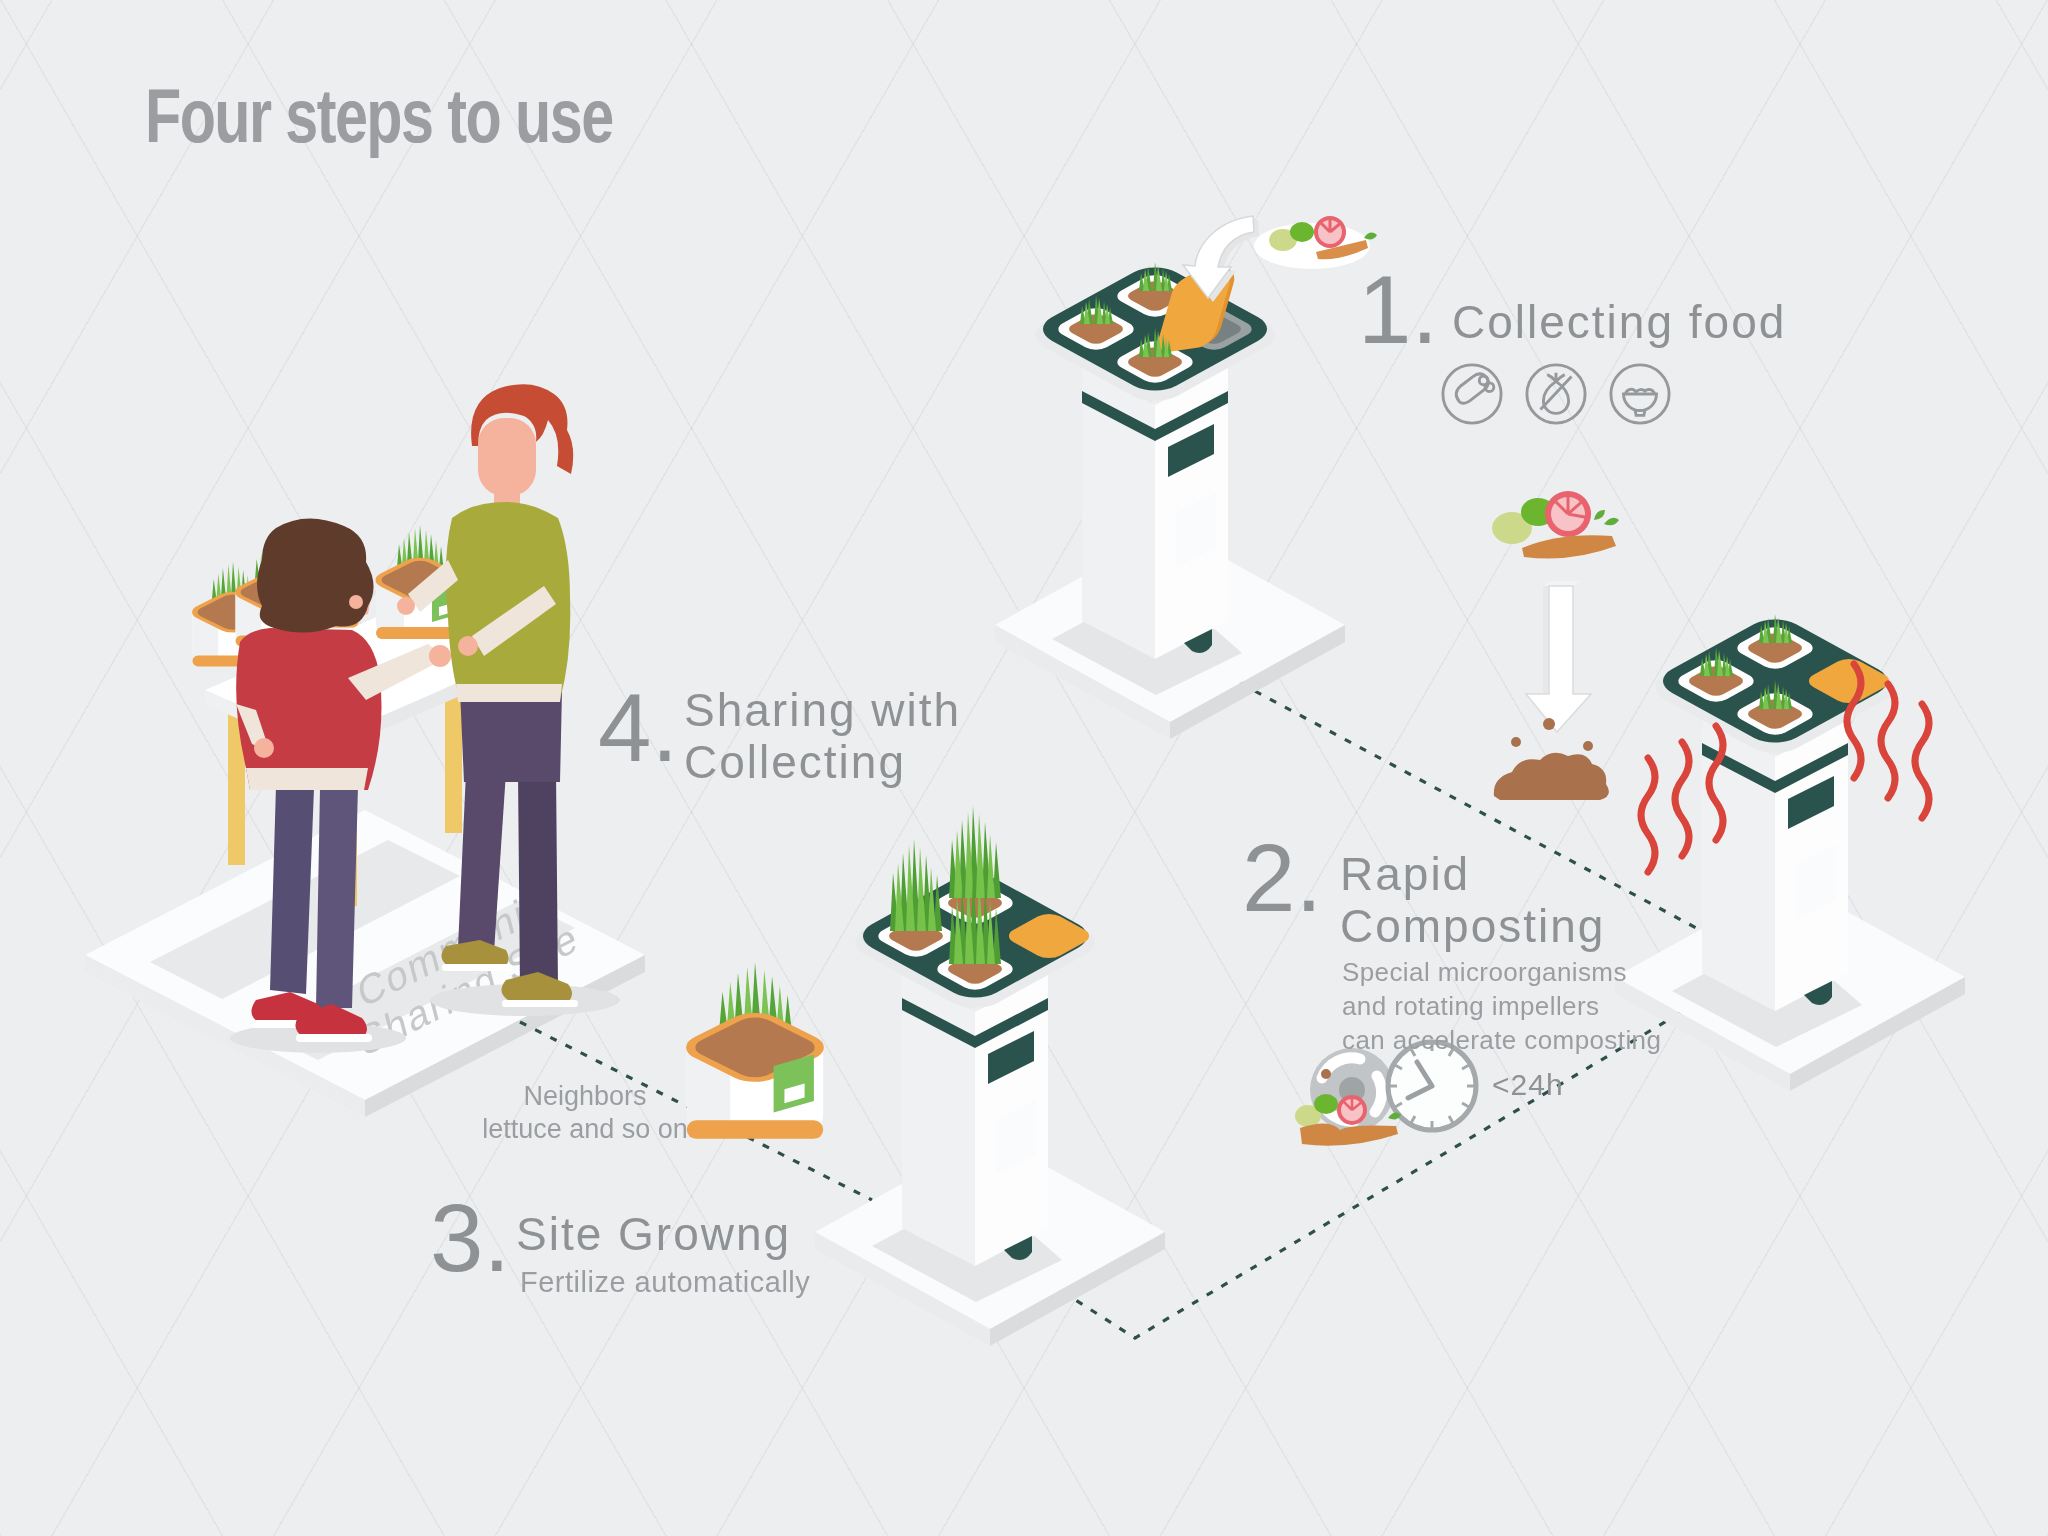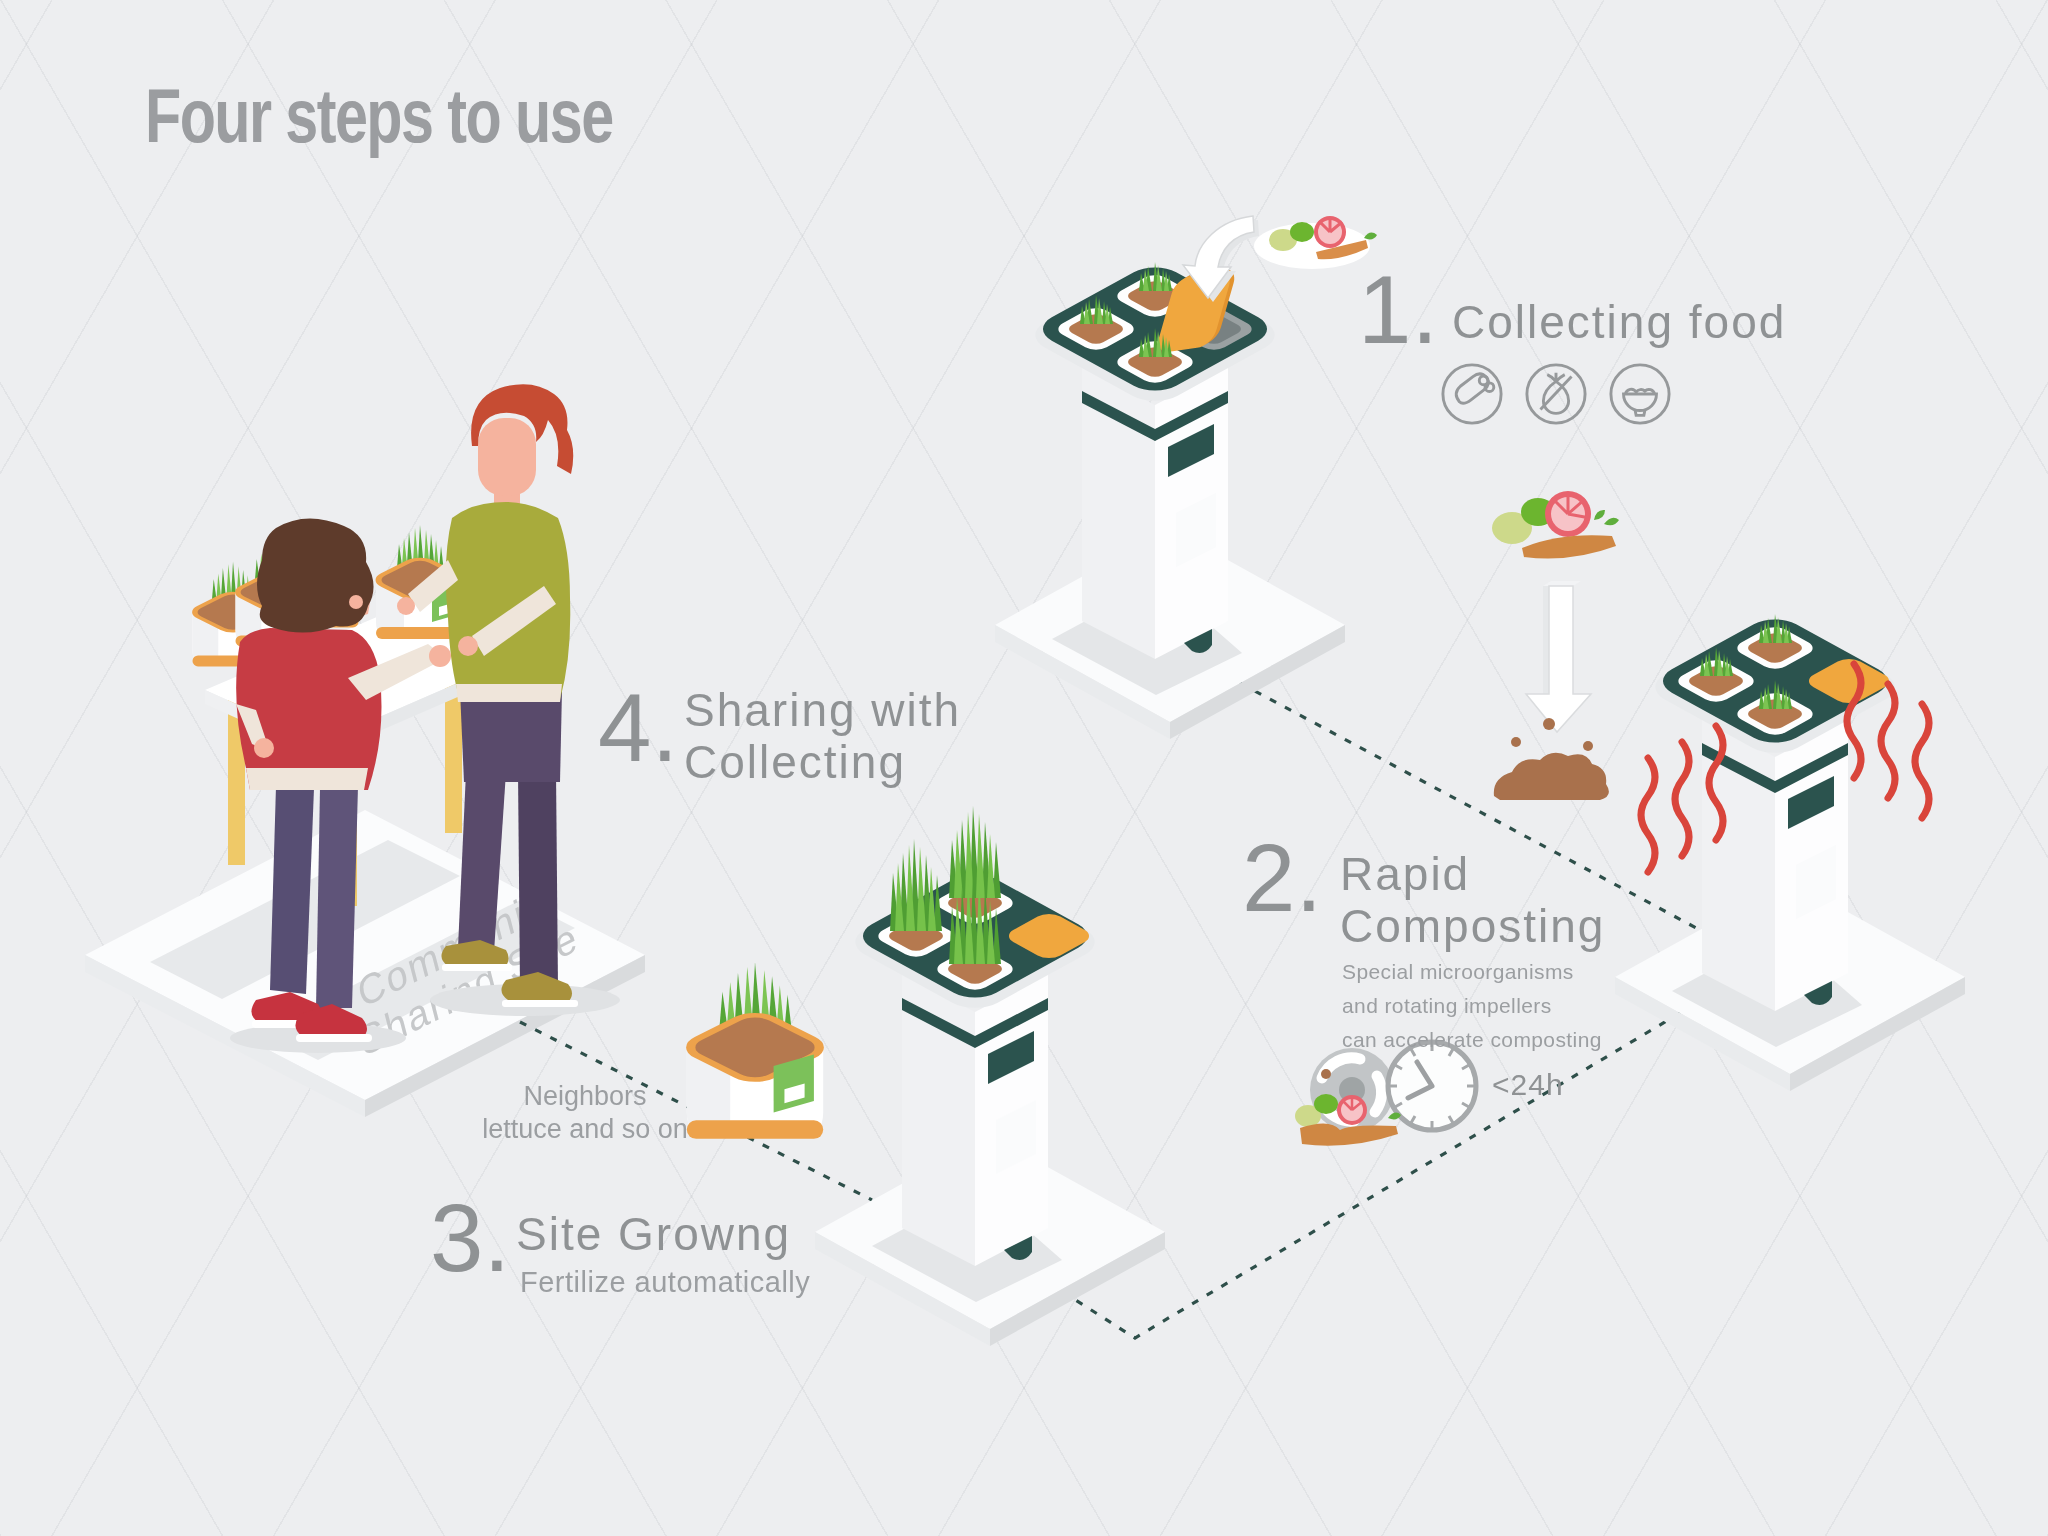--- a/index.html
+++ b/index.html
@@ -9,21 +9,21 @@
     background-image:
       repeating-linear-gradient(60deg, rgba(150,155,162,0.13) 0 1.5px, transparent 1.5px 192px),
       repeating-linear-gradient(-60deg, rgba(150,155,162,0.13) 0 1.5px, transparent 1.5px 192px);
   }
   .scene{position:absolute;left:0;top:0;}
   .txt{position:absolute;color:#8f9294;white-space:nowrap;}
   .title{left:145px;top:72px;font-size:76px;font-weight:800;color:#9b9da0;
     transform:scaleX(0.78);transform-origin:left top;letter-spacing:-2px;}
   .stepnum{font-size:96px;font-weight:400;color:#8f9294;line-height:1;}
   .steplabel{font-size:46px;font-weight:400;letter-spacing:2px;color:#8f9294;line-height:1.14;}
-  .desc{font-size:21px;line-height:34px;color:#9b9ea1;letter-spacing:0.4px;}
+  .desc{font-size:26px;line-height:34px;color:#9b9ea1;letter-spacing:0.4px;}
   .small{font-size:27px;line-height:33px;color:#9b9ea1;}
   .sub{font-size:29px;color:#9b9ea1;letter-spacing:0.5px;}
   .dur{font-size:30px;color:#8f9294;letter-spacing:1px;}
   .iconrow{position:absolute;left:1440px;top:362px;display:flex;gap:20px;}
   .cicon{width:64px;height:64px;}
 </style>
 </head>
 <body>
 
 <div class="stage">

